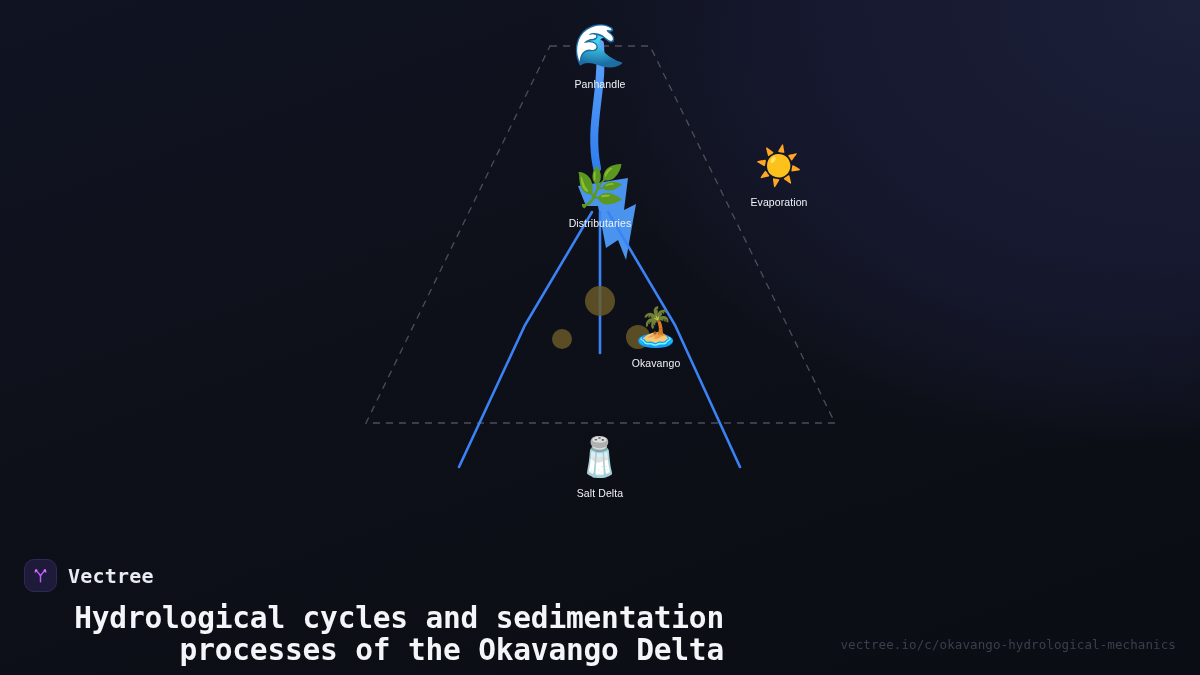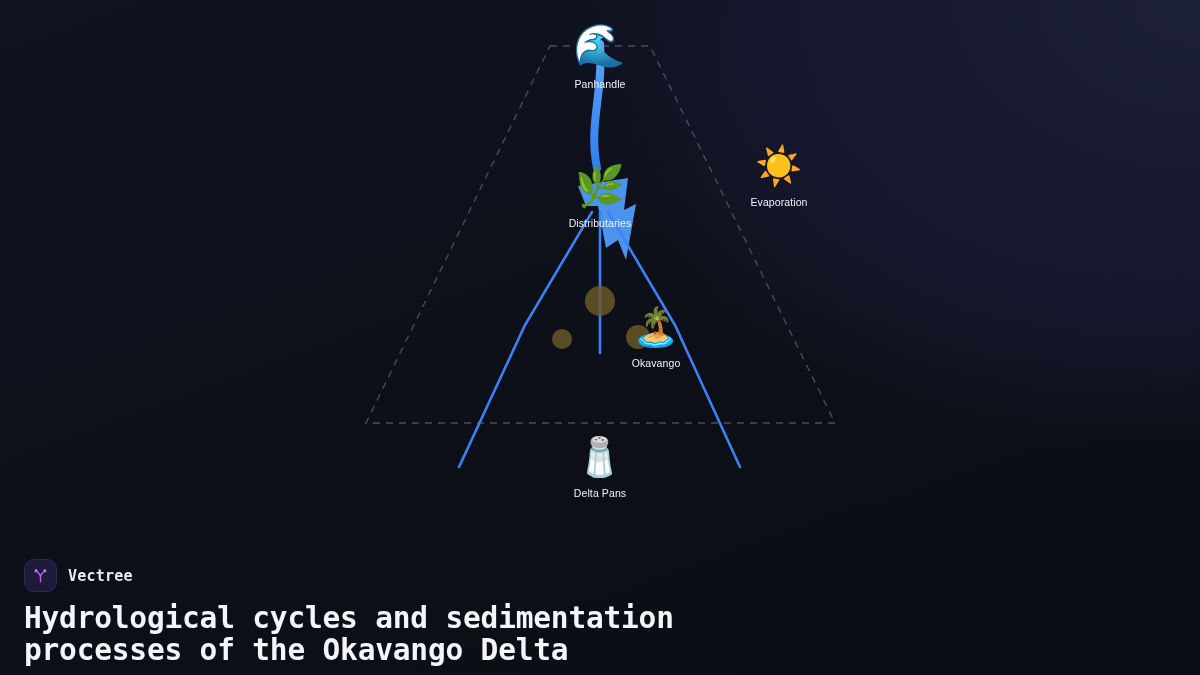--- a/index.html
+++ b/index.html
@@ -39,31 +39,32 @@
   #footer { position:absolute; left:0; bottom:0; width:1200px; height:165px; }
   #brand { position:absolute; left:24px; top:49px; display:flex; align-items:center; gap:11px; }
   #brand-mark {
     width:33px; height:33px; border-radius:10px;
     background:#1e1b3a;
     border:1px solid #2e2a52;
     display:flex; align-items:center; justify-content:center;
   }
   #brand-name {
     font-family:"DejaVu Sans Mono","Liberation Mono",monospace;
-    font-size:15px; font-weight:700; color:#e9ebf1; letter-spacing:.2px;
+    font-size:20px; font-weight:700; color:#e9ebf1; letter-spacing:.2px;
   }
   #deck-title {
     position:absolute; left:24px; top:92px;
     width:700px;
     font-family:"DejaVu Sans Mono","Liberation Mono",monospace;
     font-weight:700;
     font-size:29.5px;
     line-height:32px;
     color:#f4f5f8;
     letter-spacing:-0.2px;
+    text-align:right;
   }
   #deck-url {
     position:absolute; right:24px; bottom:23px;
     font-family:"DejaVu Sans Mono","Liberation Mono",monospace;
     font-size:12.5px;
     color:#3a3f4e;
     letter-spacing:.1px;
   }
 </style>
 </head>
@@ -109,21 +110,21 @@
     <span class="lbl">Evaporation</span>
   </div>
 
   <div class="node" style="left:656px; top:308px;">
     <span class="glyph" style="font-size:38px;">🏝️</span>
     <span class="lbl">Okavango</span>
   </div>
 
   <div class="node" style="left:600px; top:438px;">
     <span class="glyph" style="font-size:38px;">🧂</span>
-    <span class="lbl">Delta Pans</span>
+    <span class="lbl">Salt Delta</span>
   </div>
 
   <div id="footer">
 
     <div id="brand">
       <div id="brand-mark">
         <svg width="19" height="19" viewBox="0 0 24 24" aria-hidden="true">
           <g stroke="#c05cff" stroke-width="1.8" stroke-linecap="round" fill="none">
             <path d="M12 20 L12 12"></path>
             <path d="M12 12 L6.5 5.5"></path>
@@ -133,15 +134,16 @@
           </g>
           <circle cx="6.5" cy="5.5" r="1.5" fill="#d87bff"></circle>
           <circle cx="17.5" cy="5.5" r="1.5" fill="#d87bff"></circle>
         </svg>
       </div>
       <div id="brand-name">Vectree</div>
     </div>
 
     <div id="deck-title">Hydrological cycles and sedimentation processes of the Okavango Delta</div>
 
+    <div id="deck-url">vectree.io/c/okavango-hydrological-mechanics</div>
   </div>
 
 </div>
 
 </body></html>

